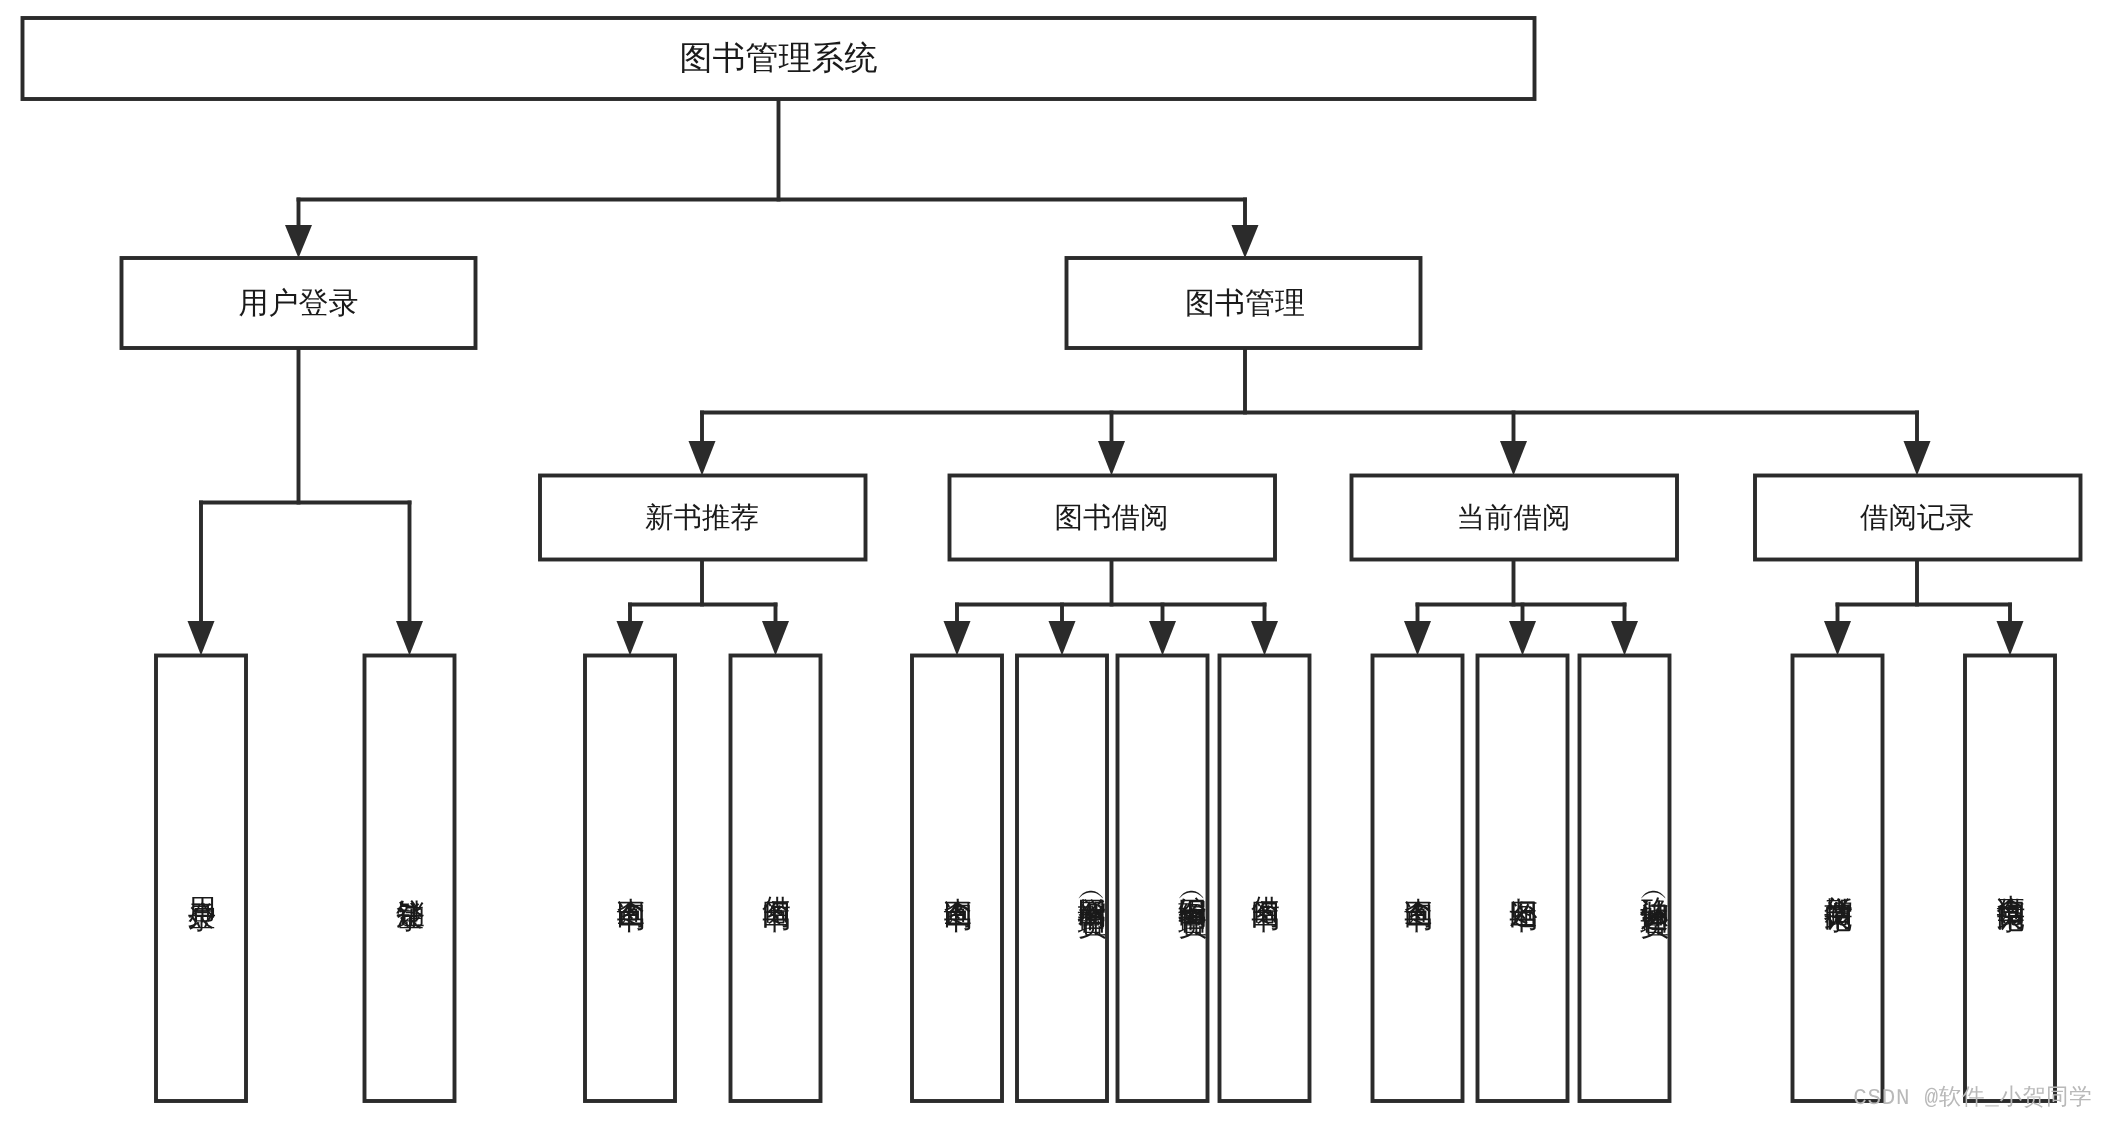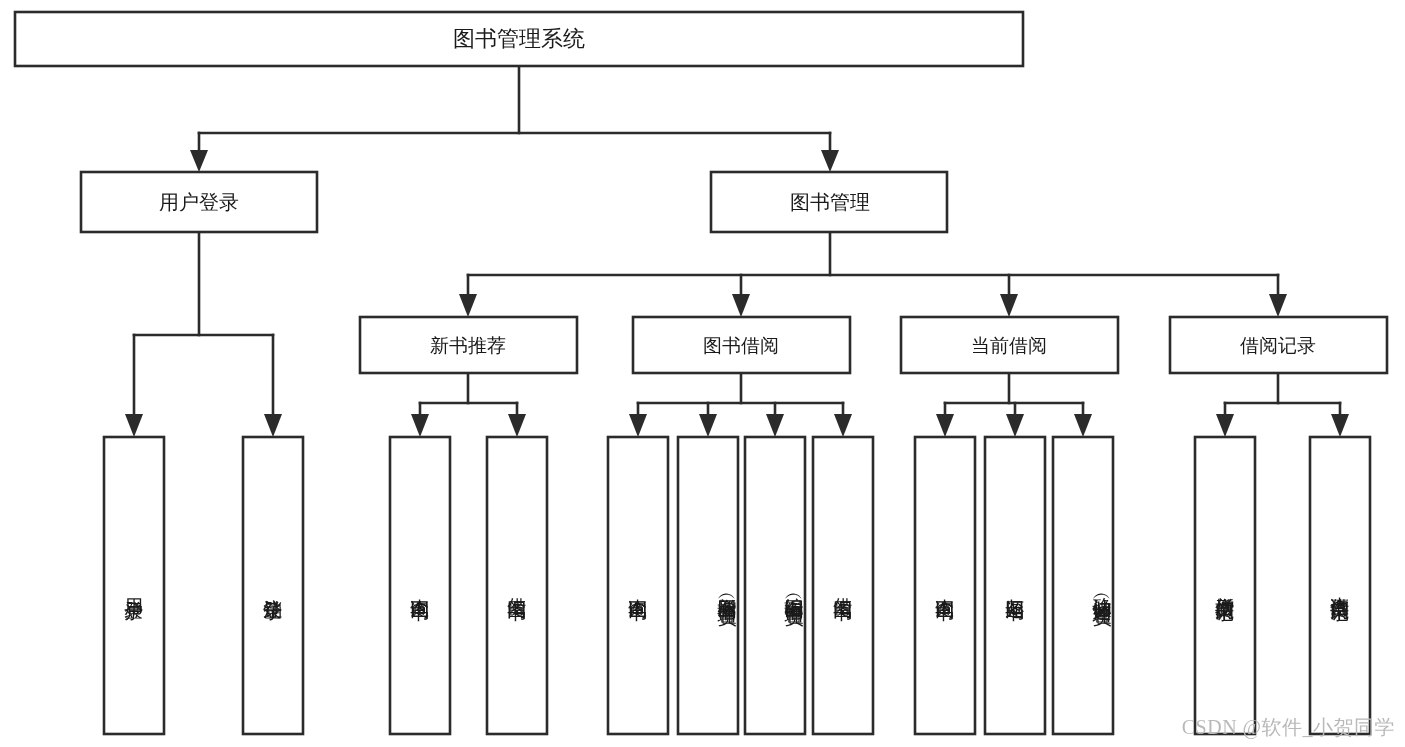--- a/index.html
+++ b/index.html
@@ -63,23 +63,23 @@
     letter-spacing: 1.5px;
     color: #1a1a1a;
     font-family: "DejaVu Sans", "Liberation Sans", sans-serif;
     white-space: nowrap;
     pointer-events: none;
   }
   #watermark {
     position: absolute;
     right: 10px;
     bottom: 6px;
-    font-size: 20px;
+    font-size: 15px;
     color: #b9b9b9;
-    font-family: Liberation Serif, serif;
+    font-family: Liberation Mono, monospace;
     white-space: nowrap;
     letter-spacing: 0.5px;
   }
 </style>
 </head>
 <body>
 
 <div id="diagram-root">
 
   <svg id="flowchart" viewBox="0 0 1405 747">

